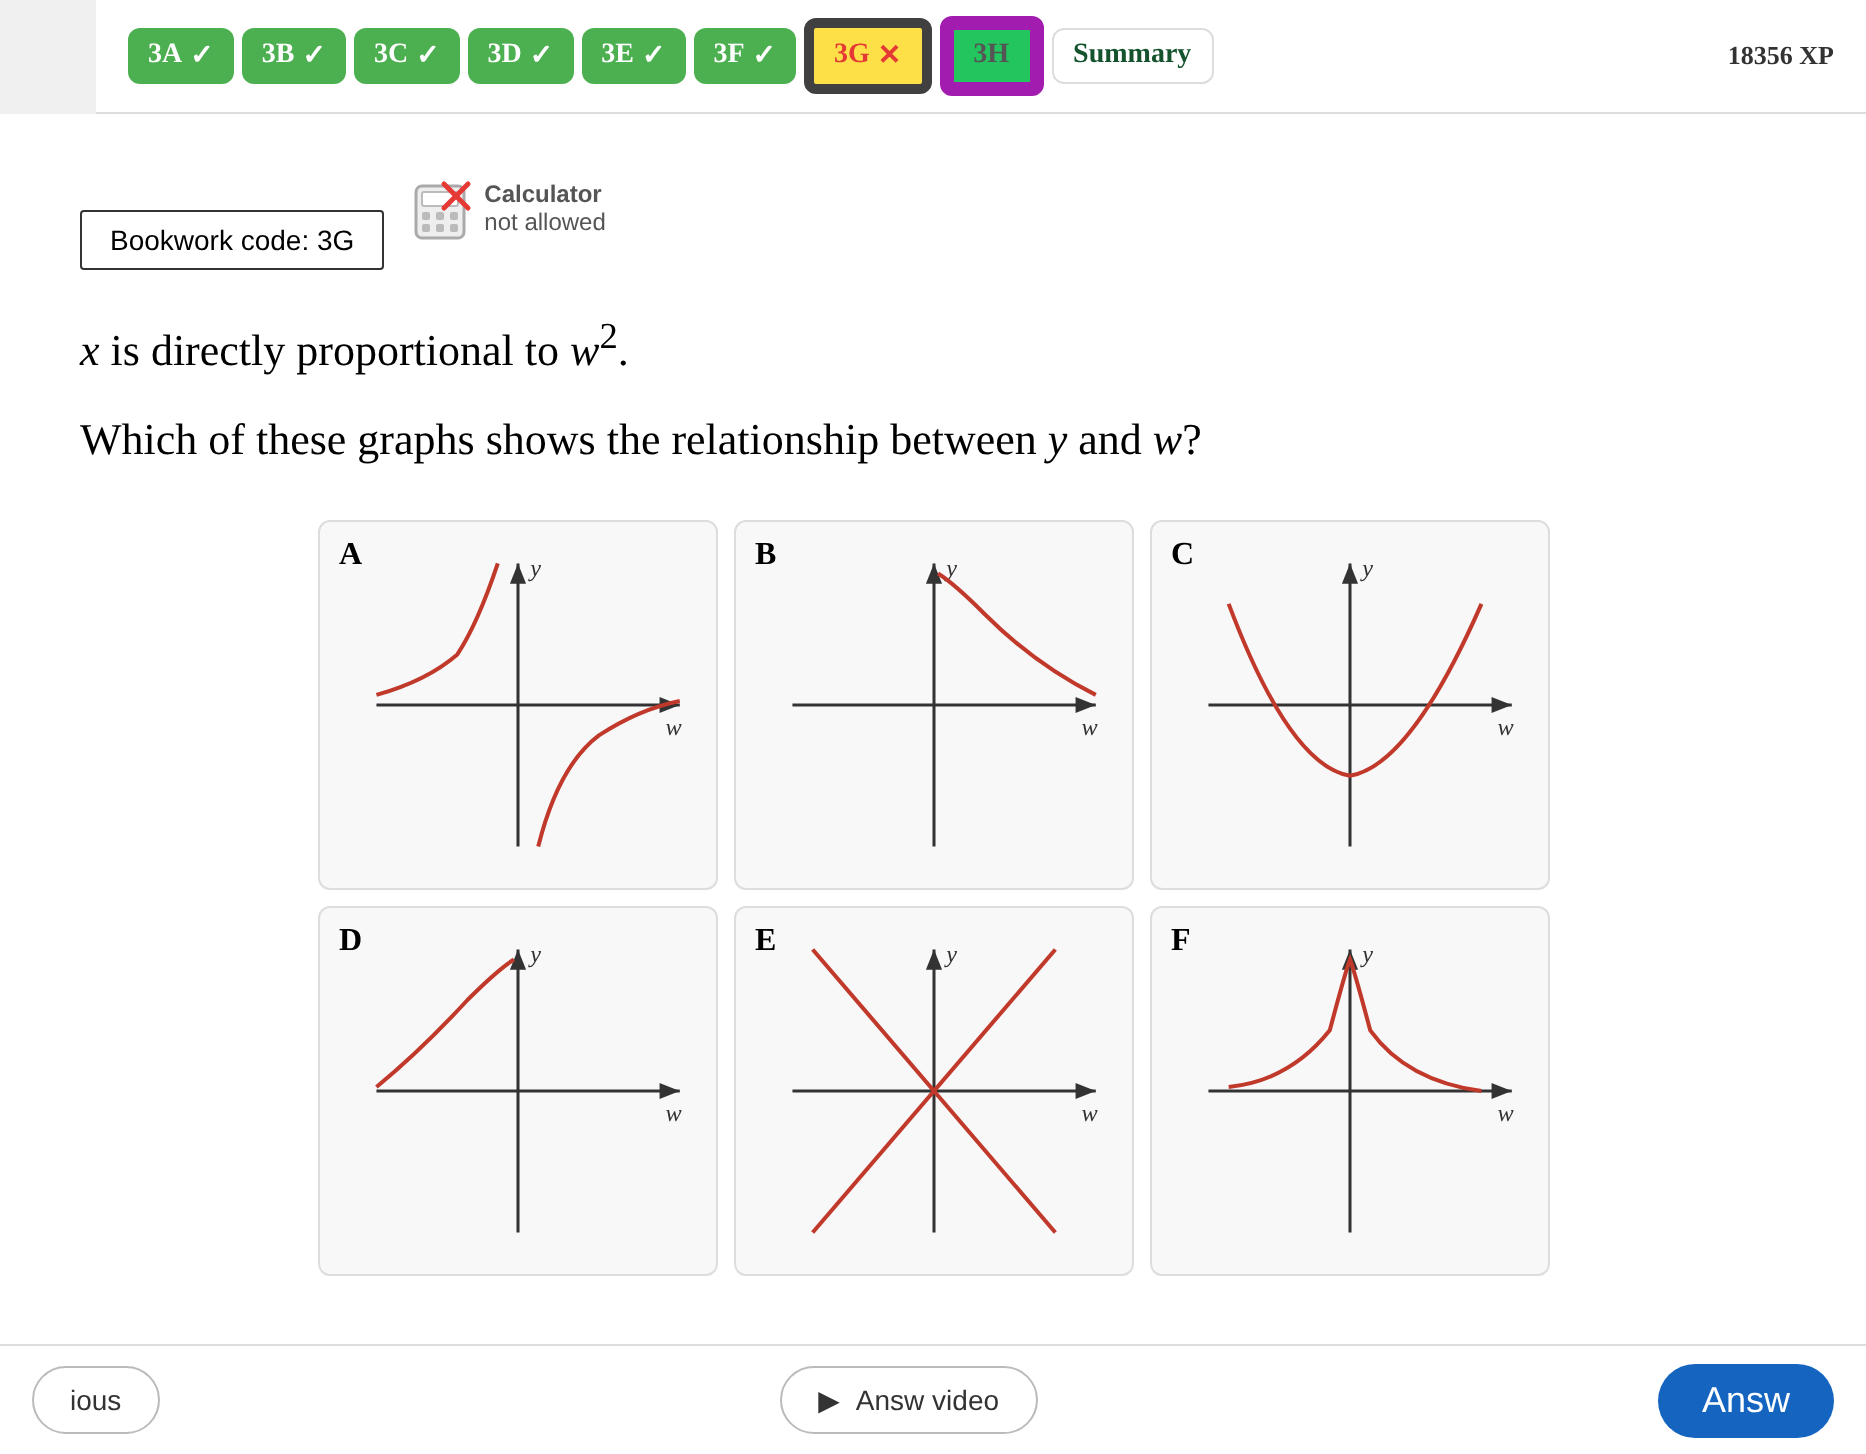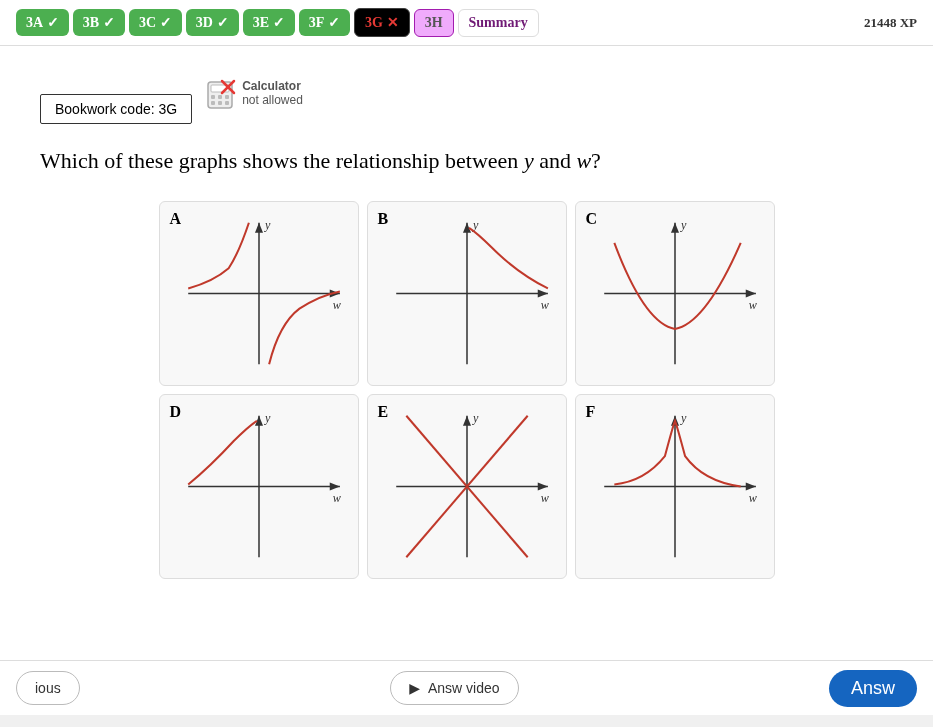--- a/index.html
+++ b/index.html
@@ -14,20 +14,21 @@
 
     
     .top-bar {
       background: white;
       display: flex;
       align-items: center;
       justify-content: space-between;
       padding: 8px 16px;
       border-bottom: 1px solid #ddd;
       position: relative;
+      margin-left: 48px;
     }
     .tabs-row {
       display: flex;
       align-items: center;
       gap: 4px;
     }
     .tab {
       display: flex;
       align-items: center;
       gap: 4px;
@@ -35,32 +36,32 @@
       border-radius: 6px;
       font-size: 14px;
       font-weight: 600;
       cursor: pointer;
     }
     .tab.completed {
       background: #4caf50;
       color: white;
     }
     .tab.active-wrong {
-      background: #000000;
+      background: #fde047;
       color: #e53935;
-      border: 1px solid #404040;
+      border: 5px solid #404040;
     }
     .tab.inactive {
-      background: #f0abfc;
+      background: #22c55e;
       color: #555;
-      border: 1px solid #a21caf;
+      border: 7px solid #a21caf;
     }
     .tab.summary {
       background: white;
-      color: #701a75;
+      color: #14532d;
       border: 1px solid #ddd;
     }
     .xp-badge {
       font-size: 13px;
       font-weight: 700;
       color: #333;
       margin-left: auto;
     }
 
     
@@ -132,21 +133,21 @@
       left: 10px;
     }
     .graph-canvas {
       width: 100%;
       height: 100%;
     }
 
     
     .bottom-bar {
       position: absolute;
-      bottom: 12px;
+      bottom: 0;
       left: 0;
       right: 0;
       height: 55px;
       background: white;
       border-top: 1px solid #ddd;
       display: flex;
       align-items: center;
       justify-content: space-between;
       padding: 0 16px;
     }
@@ -219,21 +220,21 @@
       <span>3G</span>
       <span style="color:#e53935;">✕</span>
     </div>
     <div class="tab inactive">
       <span>3H</span>
     </div>
     <div class="tab summary">
       <span>Summary</span>
     </div>
   </div>
-  <div class="xp-badge">21448 XP</div>
+  <div class="xp-badge">18356 XP</div>
 </div>
 
 <div class="main-content">
 
   <div class="bookwork-row">
     <div class="bookwork-code">Bookwork code: 3G</div>
     <div class="calculator-info">
 
       <svg width="32" height="32" viewBox="0 0 32 32">
         <rect x="4" y="3" width="24" height="26" rx="3" fill="#eee" stroke="#aaa" stroke-width="1.5"></rect>
@@ -248,20 +249,23 @@
         <line x1="18" y1="2" x2="30" y2="14" stroke="#e53935" stroke-width="2.5" stroke-linecap="round"></line>
         <line x1="30" y1="2" x2="18" y2="14" stroke="#e53935" stroke-width="2.5" stroke-linecap="round"></line>
       </svg>
       <div>
         <div style="font-weight:600;">Calculator</div>
         <div>not allowed</div>
       </div>
     </div>
   </div>
 
+  <div class="question-text">
+    <em class="math-var">x</em> is directly proportional to <em class="math-var">w</em><sup>2</sup>.
+  </div>
   <div class="question-main">
     Which of these graphs shows the relationship between <em class="math-var">y</em> and <em class="math-var">w</em>?
   </div>
 
   <div class="graphs-grid">
 
     <div class="graph-card">
       <span class="graph-label">A</span>
       <svg class="graph-canvas" viewBox="0 0 180 160">
 

